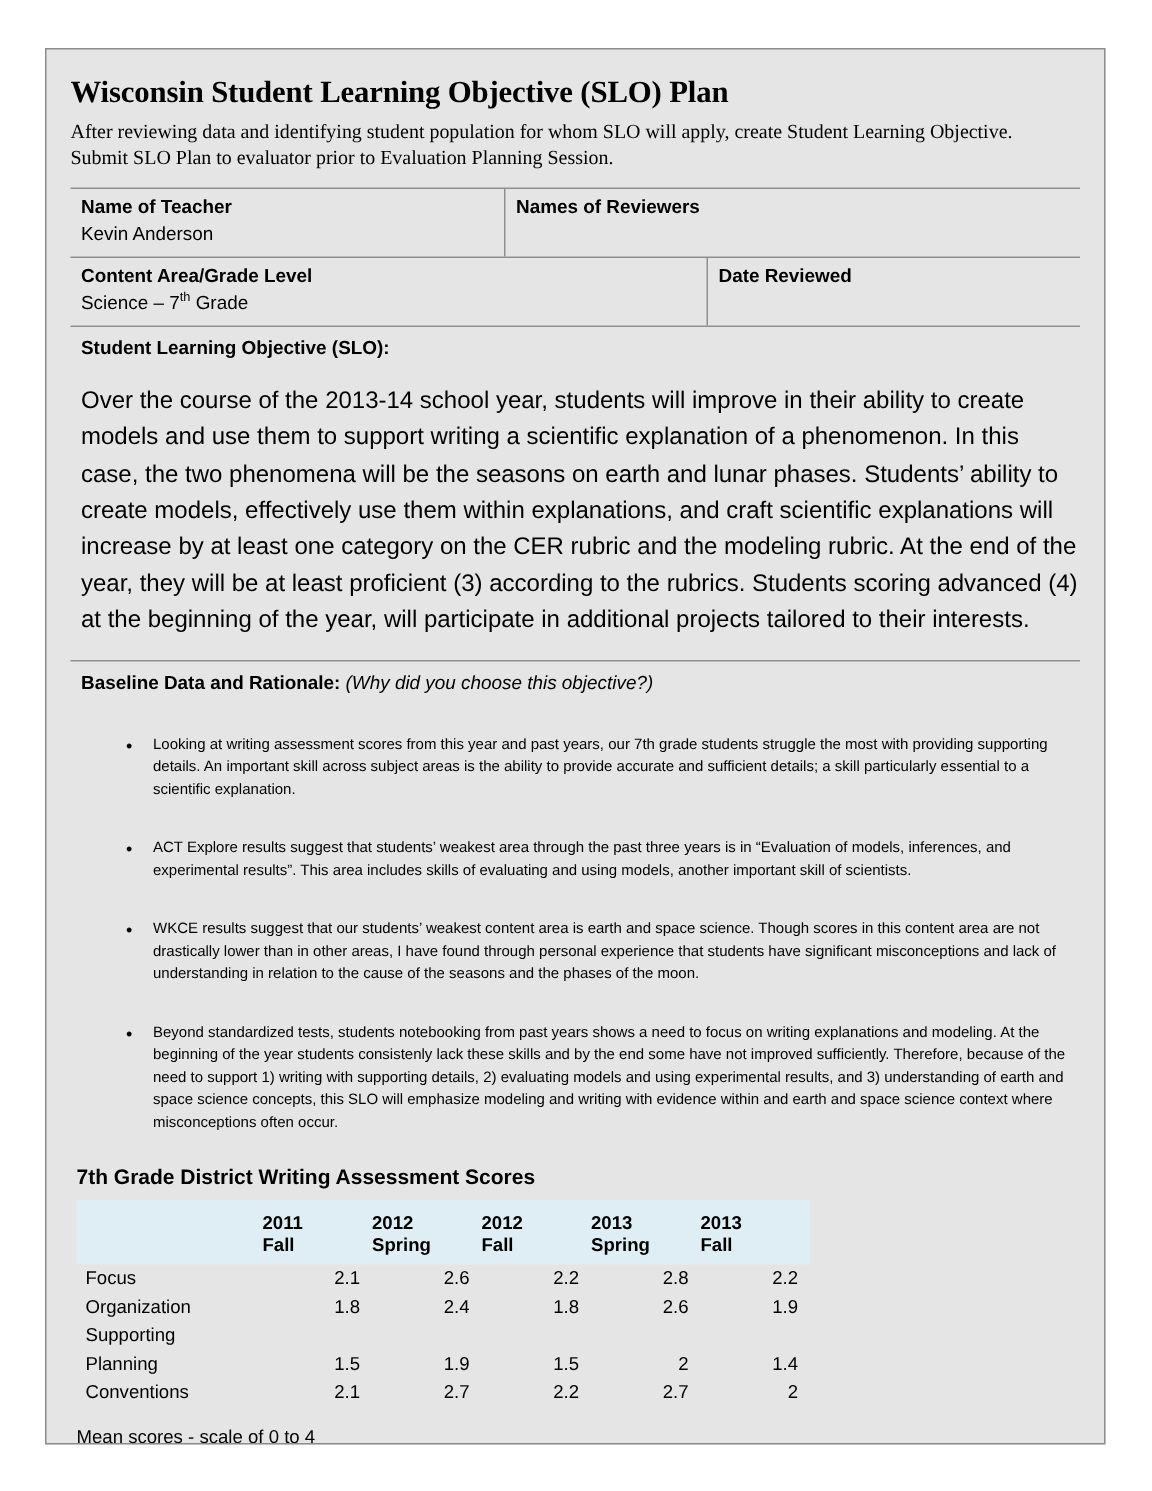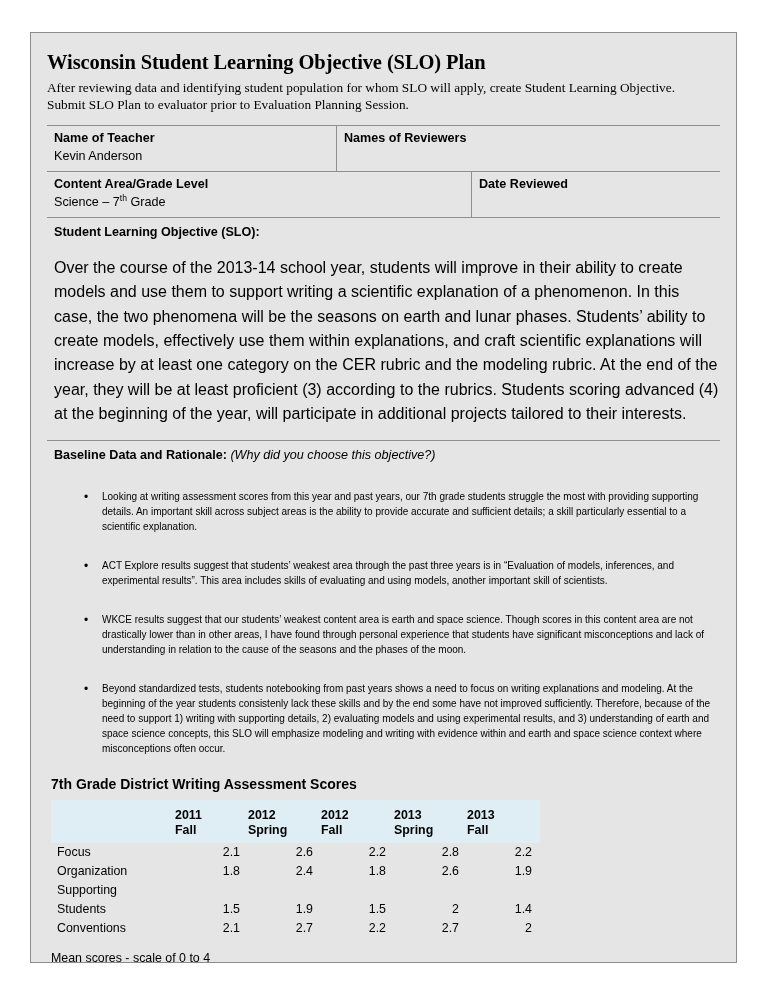--- a/index.html
+++ b/index.html
@@ -303,21 +303,21 @@
         </tr>
         <tr>
           <td class="rowhead">Supporting</td>
           <td class="num"></td>
           <td class="num"></td>
           <td class="num"></td>
           <td class="num"></td>
           <td class="num"></td>
         </tr>
         <tr>
-          <td class="rowhead">Students</td>
+          <td class="rowhead">Planning</td>
           <td class="num">1.5</td>
           <td class="num">1.9</td>
           <td class="num">1.5</td>
           <td class="num">2</td>
           <td class="num">1.4</td>
         </tr>
         <tr>
           <td class="rowhead">Conventions</td>
           <td class="num">2.1</td>
           <td class="num">2.7</td>

